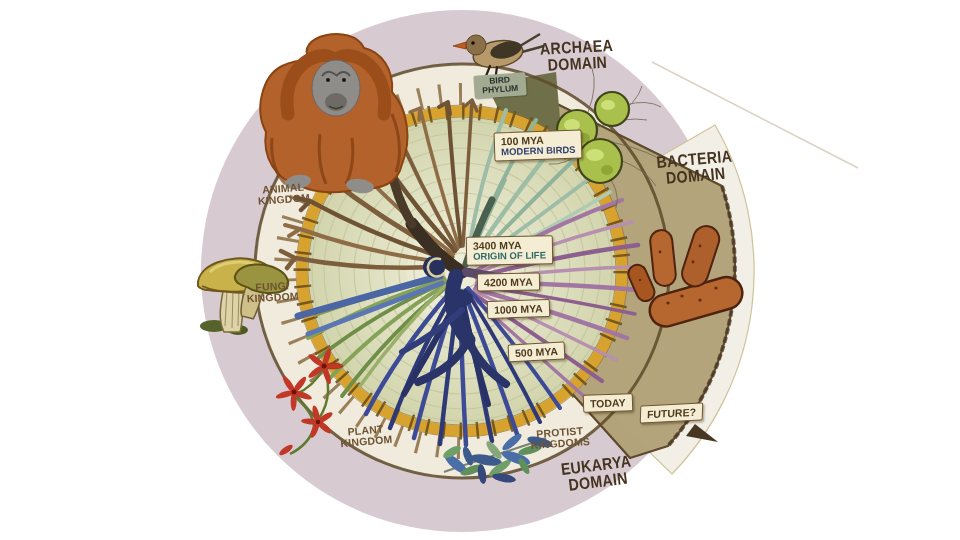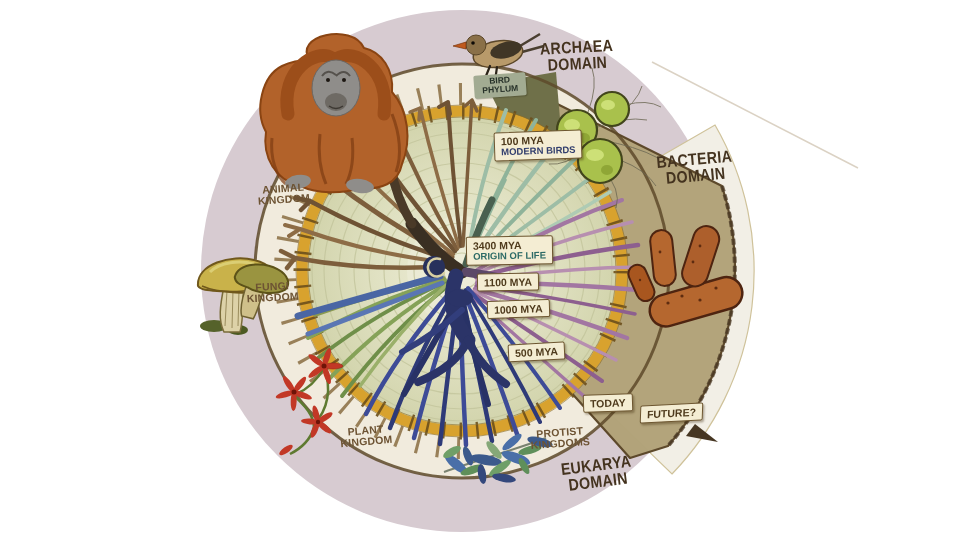--- a/index.html
+++ b/index.html
@@ -337,21 +337,21 @@
   <div>100 MYA</div>
   <div class="l2 navy">MODERN BIRDS</div>
 </div>
 
 <div class="tbox" style="left:466px;top:236px;transform:rotate(-1deg);">
   <div>3400 MYA</div>
   <div class="l2 teal">ORIGIN OF LIFE</div>
 </div>
 
 <div class="tbox" style="left:477px;top:273px;transform:rotate(-1deg);">
-  <div>1100 MYA</div>
+  <div>4200 MYA</div>
 </div>
 
 <div class="tbox" style="left:487px;top:300px;transform:rotate(-2deg);">
   <div>1000 MYA</div>
 </div>
 
 <div class="tbox" style="left:508px;top:343px;transform:rotate(-3deg);">
   <div>500 MYA</div>
 </div>
 

